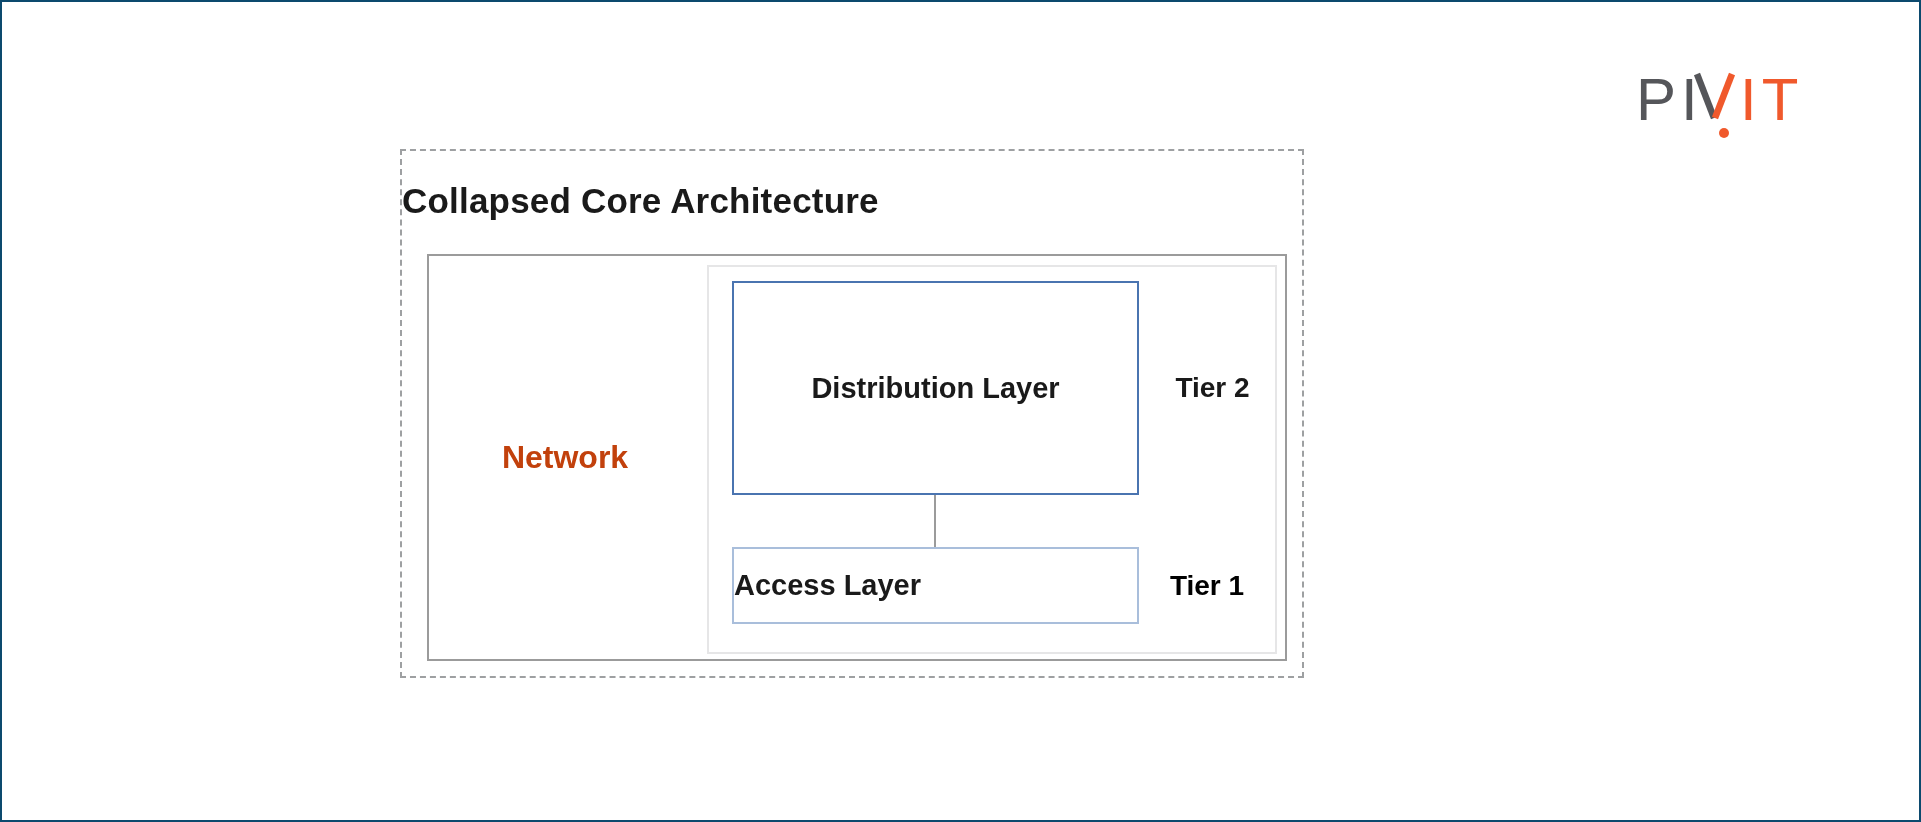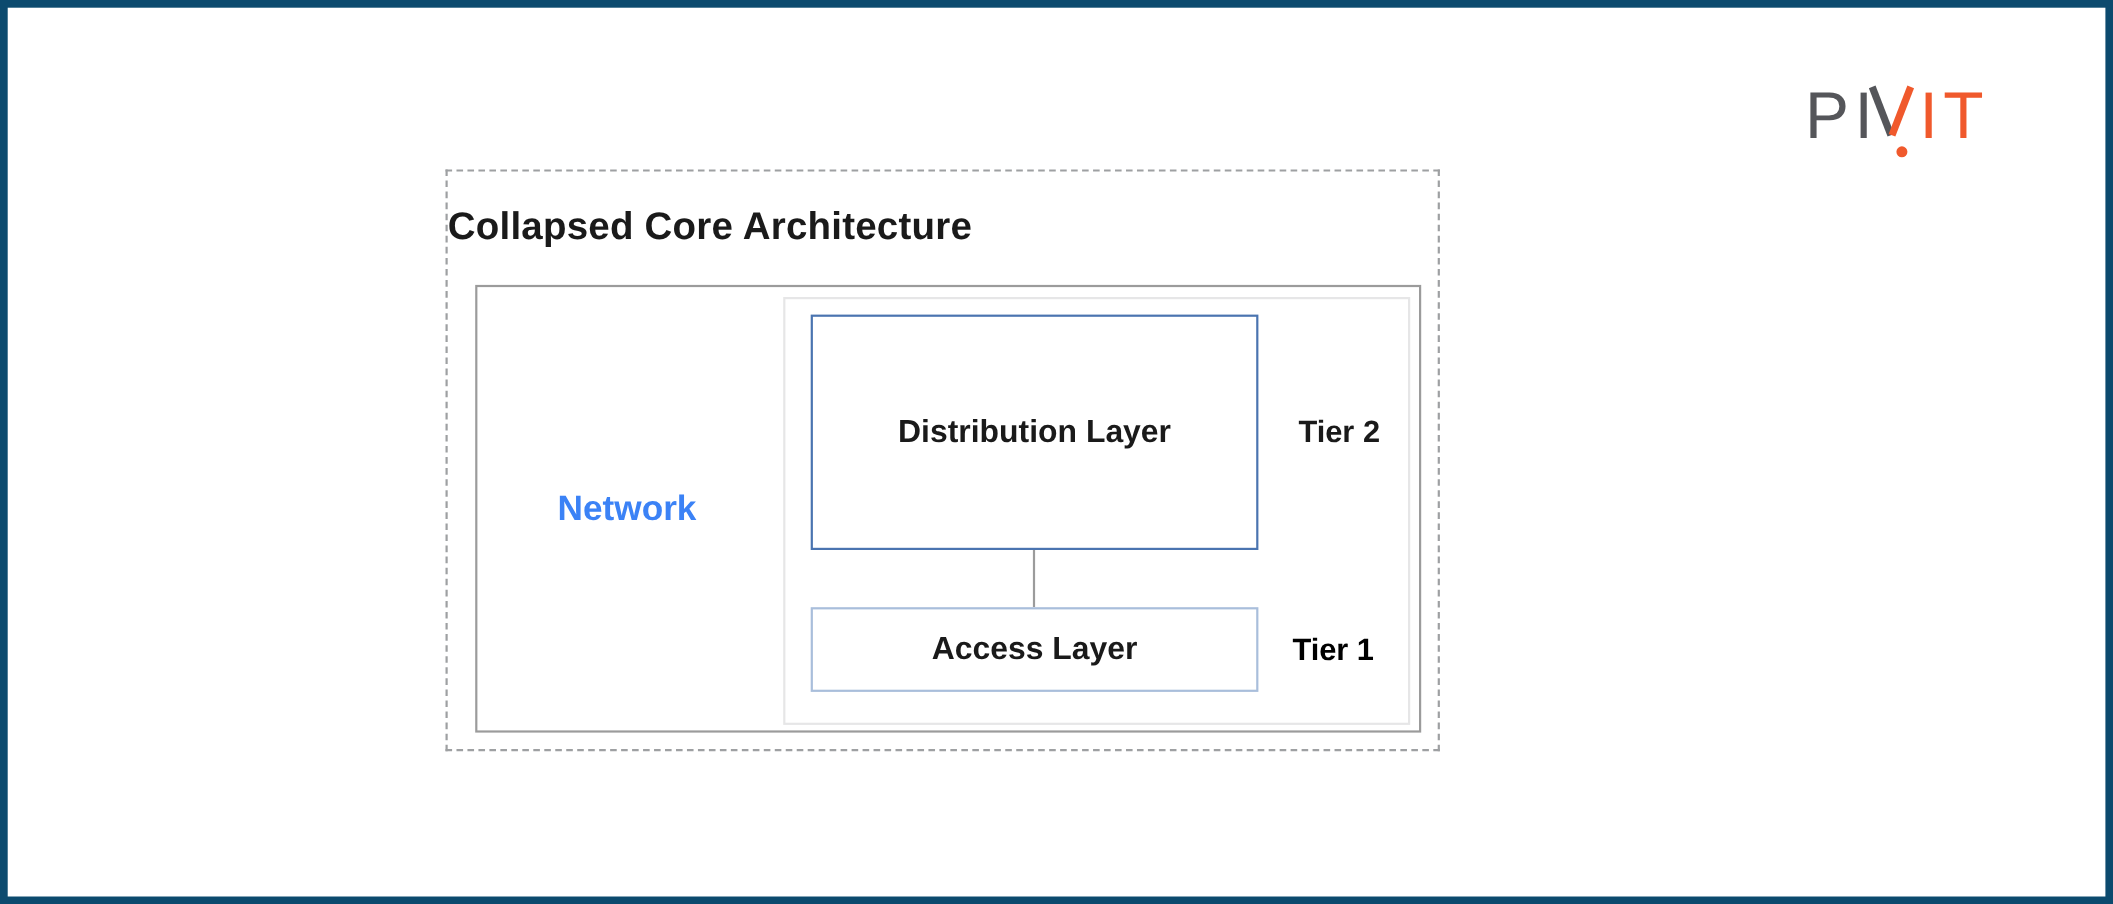--- a/index.html
+++ b/index.html
@@ -8,21 +8,21 @@
     background: #ffffff;
     font-family: "Liberation Sans", sans-serif;
   }
   * { box-sizing: border-box; }
 
   .page {
     position: relative;
     width: 1921px;
     height: 822px;
     background: #ffffff;
-    border: 7px solid #0c4a6e;
+    border: 2px solid #0c4a6e;
     overflow: hidden;
   }
 
   
   .logo {
     position: absolute;
     left: 1634px;
     top: 62px;
     width: 176px;
     height: 84px;
@@ -65,21 +65,21 @@
     position: absolute;
     left: 0;
     top: 0;
     width: 260px;
     height: 100%;
     display: flex;
     align-items: center;
     justify-content: center;
     font-size: 32px;
     font-weight: bold;
-    color: #3b82f6;
+    color: #c2410c;
     padding-left: 12px;
   }
 
   
   .inner-box {
     position: absolute;
     left: 278px;  
     top: 9px;     
     width: 570px;
     height: 389px;
@@ -133,21 +133,21 @@
   .access-box {
     position: absolute;
     left: 23px;
     top: 280px;
     width: 407px;
     height: 77px;
     border: 2px solid #A9BEDB;
     background: #ffffff;
     display: flex;
     align-items: center;
-    justify-content: center;
+    justify-content: flex-start;
     font-size: 29px;
     font-weight: bold;
     color: #1A1A1A;
   }
 
   .tier1-label {
     position: absolute;
     left: 430px;
     right: 0;
     top: 280px;

